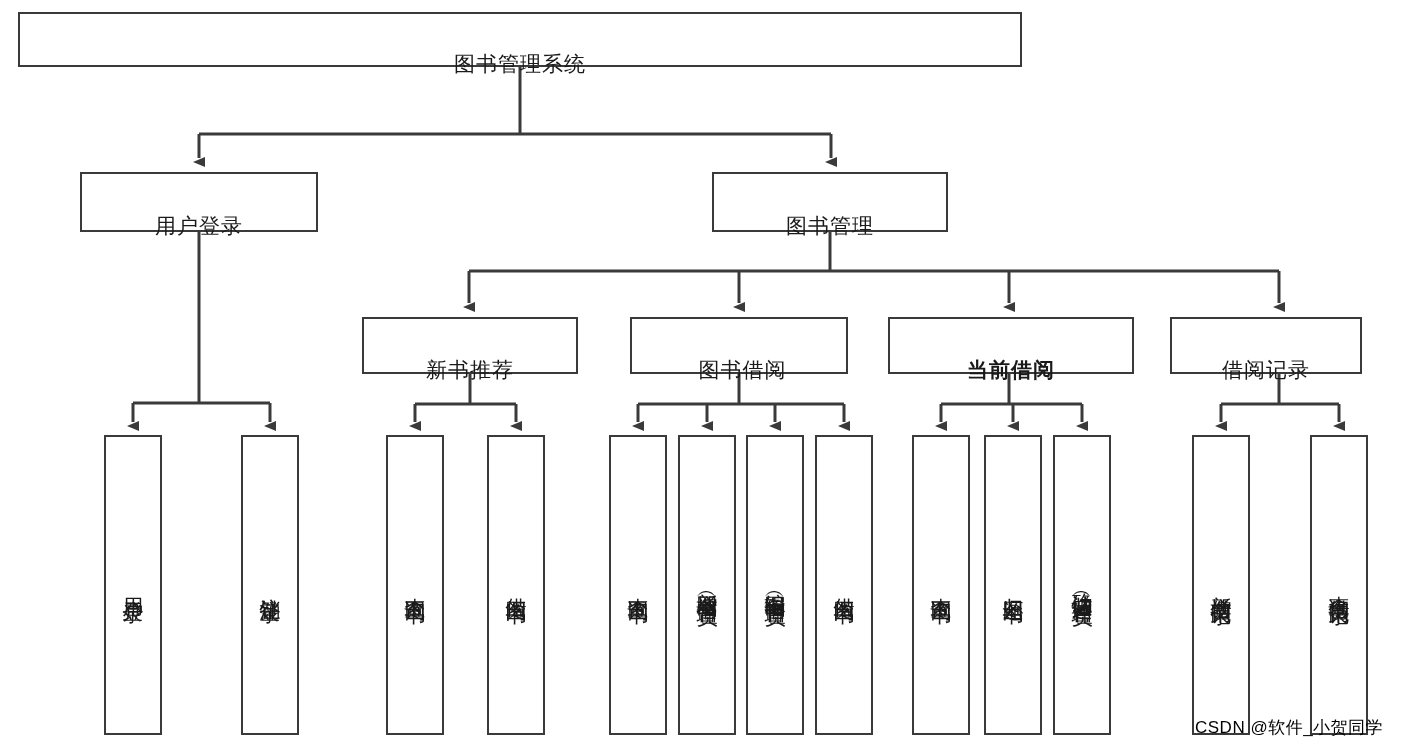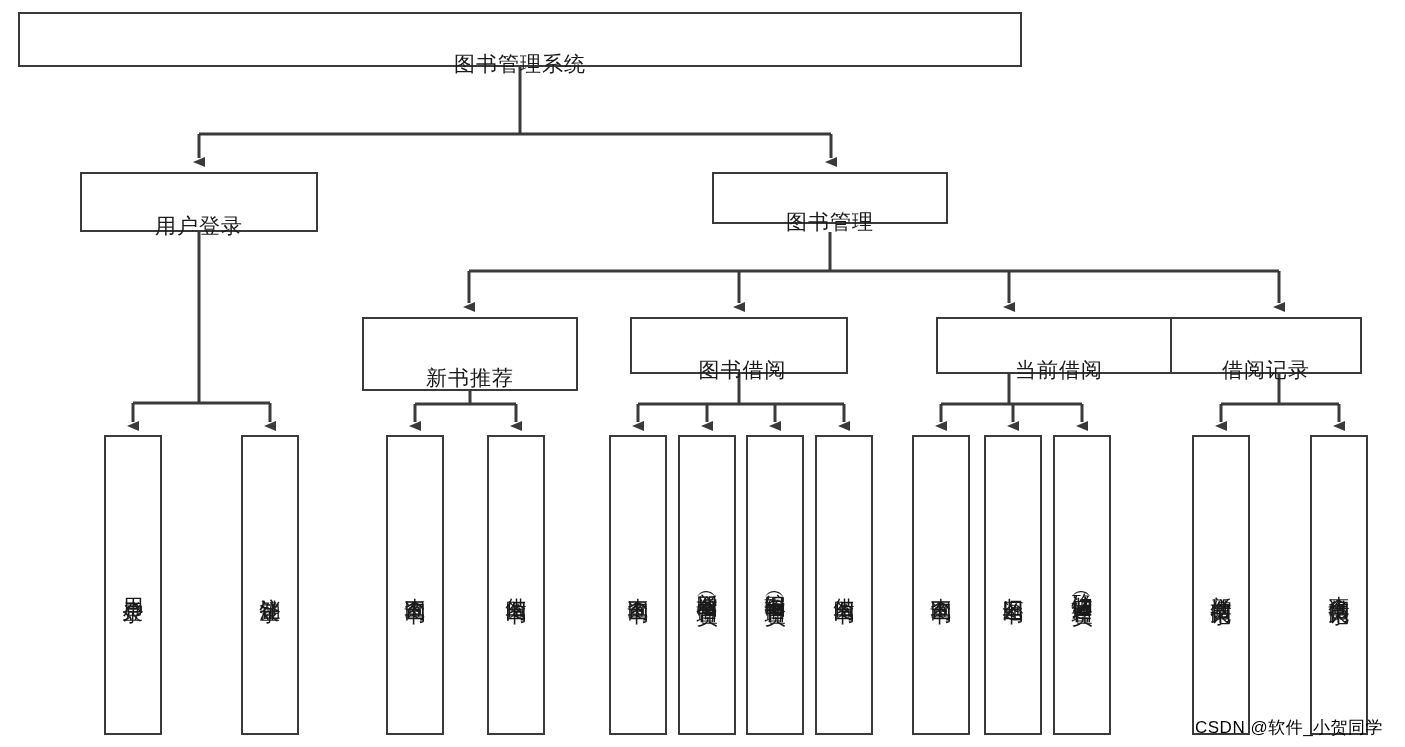--- a/index.html
+++ b/index.html
@@ -116,31 +116,31 @@
     </g>
   </svg>
 
   <div class="node horiz" style="left: 18px; top: 12px; width: 1004px; height: 55px;">
     <span class="htext">图书管理系统</span>
   </div>
 
   <div class="node horiz" style="left: 80px; top: 172px; width: 238px; height: 60px;">
     <span class="htext">用户登录</span>
   </div>
-  <div class="node horiz" style="left: 712px; top: 172px; width: 236px; height: 52px;">
+  <div class="node horiz" style="left: 712px; top: 172px; width: 236px; height: 60px;">
     <span class="htext">图书管理</span>
   </div>
 
-  <div class="node horiz" style="left: 362px; top: 317px; width: 216px; height: 74px;">
+  <div class="node horiz" style="left: 362px; top: 317px; width: 216px; height: 57px;">
     <span class="htext">新书推荐</span>
   </div>
   <div class="node horiz" style="left: 630px; top: 317px; width: 218px; height: 57px; padding-left: 7px;">
     <span class="htext">图书借阅</span>
   </div>
-  <div class="node horiz" style="left: 936px; top: 317px; width: 246px; height: 57px;">
+  <div class="node horiz" style="left: 888px; top: 317px; width: 246px; height: 57px; font-weight: bold;">
     <span class="htext">当前借阅</span>
   </div>
   <div class="node horiz" style="left: 1170px; top: 317px; width: 192px; height: 57px;">
     <span class="htext">借阅记录</span>
   </div>
 
   <div class="node vert" style="left: 104px; top: 435px; width: 58px; height: 300px;">
     <span class="vtext">用户登录</span>
   </div>
   <div class="node vert" style="left: 241px; top: 435px; width: 58px; height: 300px;">

